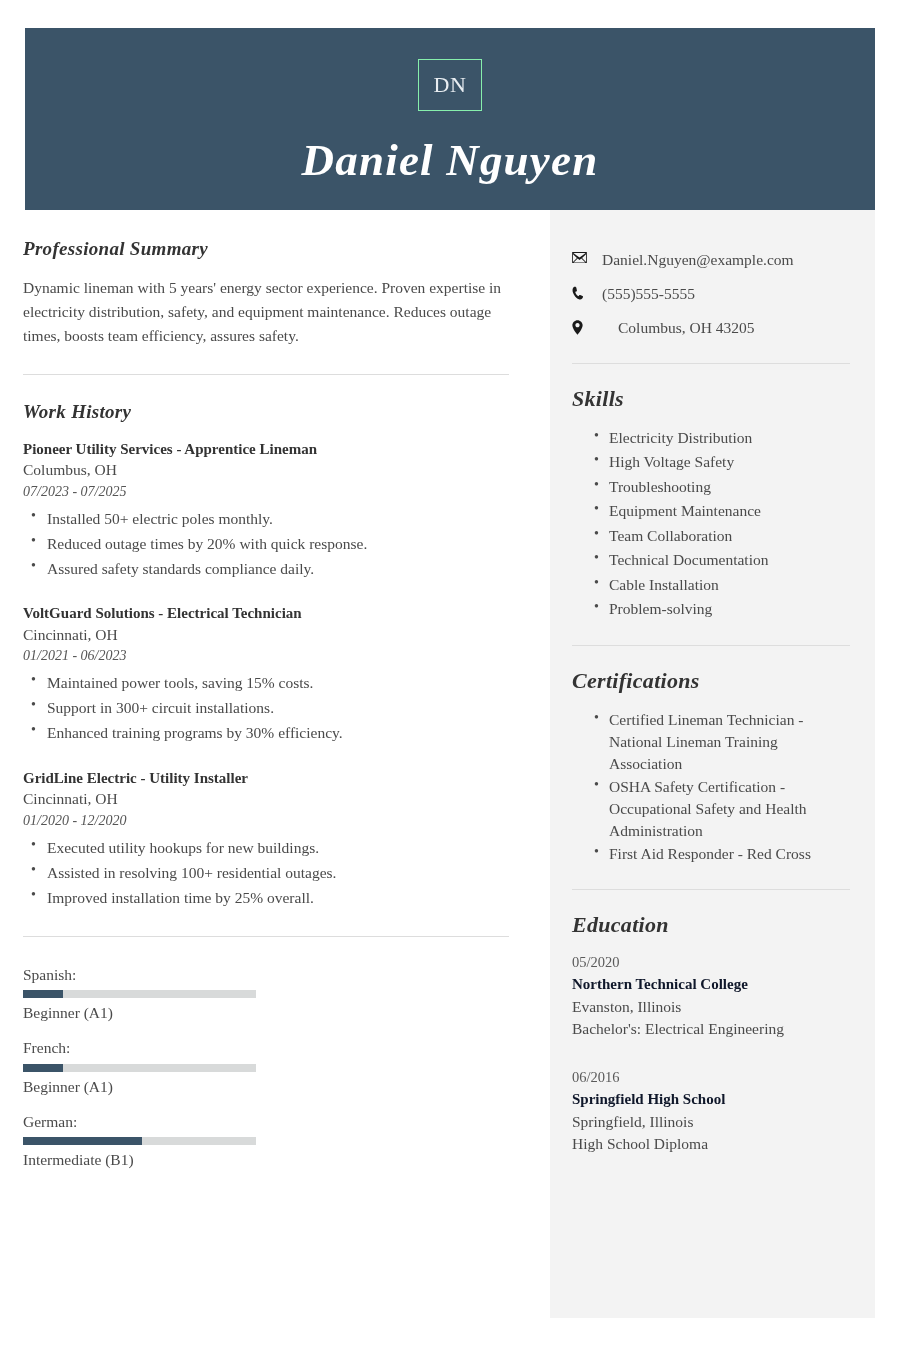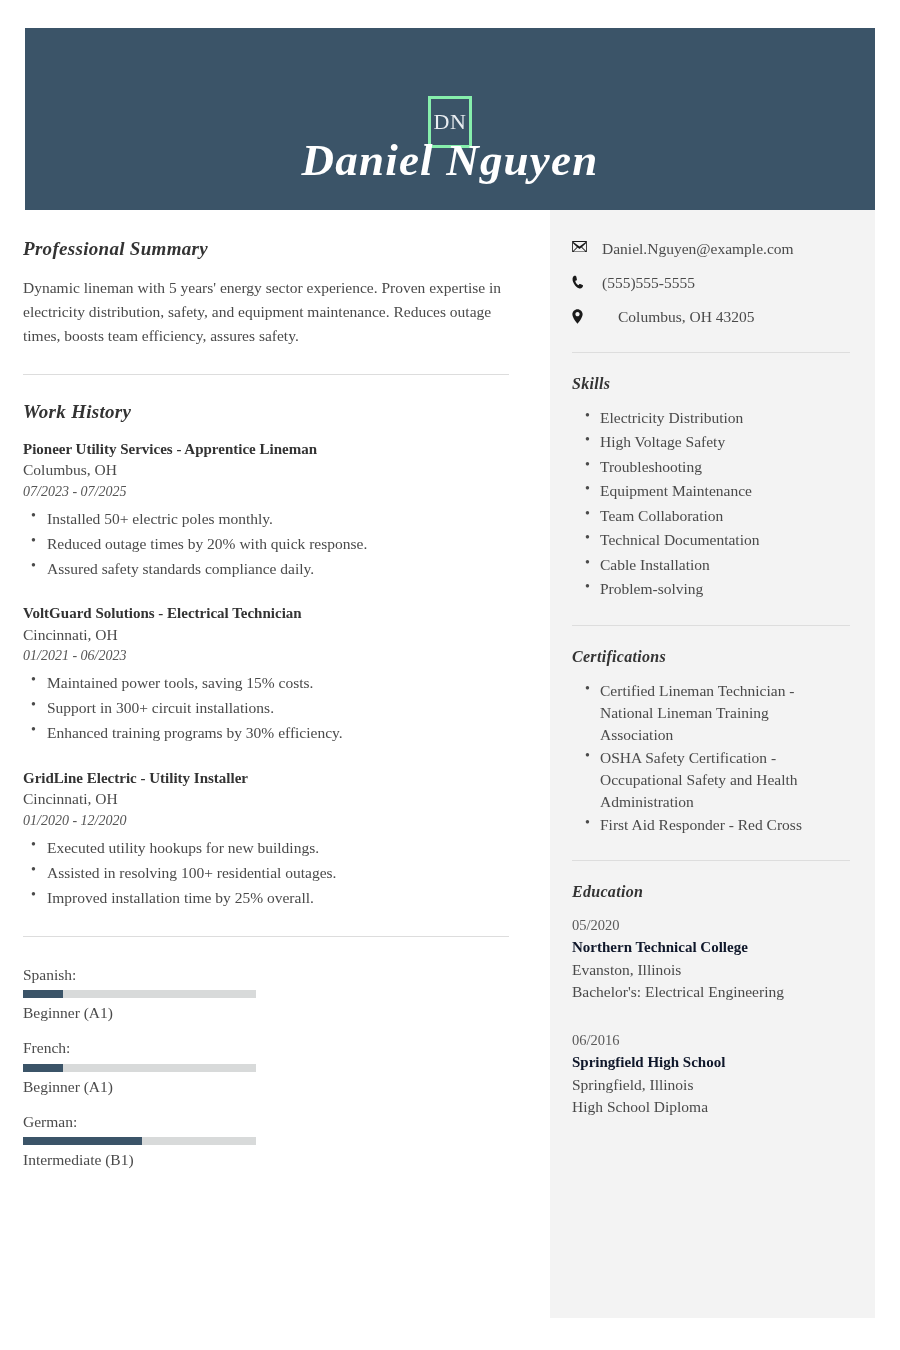--- a/index.html
+++ b/index.html
@@ -33,28 +33,27 @@
     width: 850px;
     height: 182px;
     background: #3b5468;
     box-sizing: border-box;
   }
   .monogram {
     position: absolute;
     left: 50%;
     top: 31px;
     transform: translateX(-50%);
-    width: 44px;
+    width: 64px;
     height: 52px;
-    border: 3px solid #86efac;
+    border: 1px solid #86efac;
     box-sizing: border-box;
     display: flex;
     align-items: center;
     justify-content: center;
-    margin-top: 37px;
   }
   .monogram-text {
     color: #e8edf1;
     font-family: "Liberation Serif", "DejaVu Serif", serif;
     font-size: 22px;
     letter-spacing: 0.5px;
     line-height: 1;
   }
   .full-name {
     position: absolute;
@@ -97,21 +96,21 @@
   .sec-title {
     font-size: 19px;
     font-weight: bold;
     font-style: italic;
     color: #333333;
     letter-spacing: 0.3px;
     margin: 0 0 16px 0;
     font-family: "Liberation Serif", "DejaVu Serif", serif;
   }
   .sidebar .sec-title {
-    font-size: 16px;
+    font-size: 22px;
     margin-bottom: 14px;
   }
 
   .divider {
     height: 1px;
     background: #dddddd;
     margin: 26px 0 26px 0;
   }
   .sidebar .divider {
     margin: 24px 0 22px 0;
@@ -196,21 +195,21 @@
     background: #3b5468;
   }
   .lang-level {
     font-size: 15.5px;
     color: #4a4a4a;
     line-height: 1.5;
     margin-top: 3px;
   }
 
   
-  .contact-list { margin: 1px 0 0 0; }
+  .contact-list { margin: 12px 0 0 0; }
   .contact-row {
     display: flex;
     align-items: flex-start;
     margin-bottom: 13px;
   }
   .contact-row:last-child { margin-bottom: 0; gap: 16px; }
   .contact-icon {
     width: 22px;
     flex: 0 0 22px;
     display: flex;
@@ -221,21 +220,21 @@
   .contact-icon svg { display: block; }
   .contact-text {
     font-size: 15.5px;
     color: #4a4a4a;
     line-height: 1.35;
     padding-left: 8px;
   }
 
   
   ul.side-list {
-    margin: 6px;
+    margin: 15px;
     padding-left: 22px;
     list-style: none;
   }
   ul.side-list li {
     font-size: 15.5px;
     line-height: 1.45;
     color: #4a4a4a;
     position: relative;
     margin-bottom: 2px;
   }

